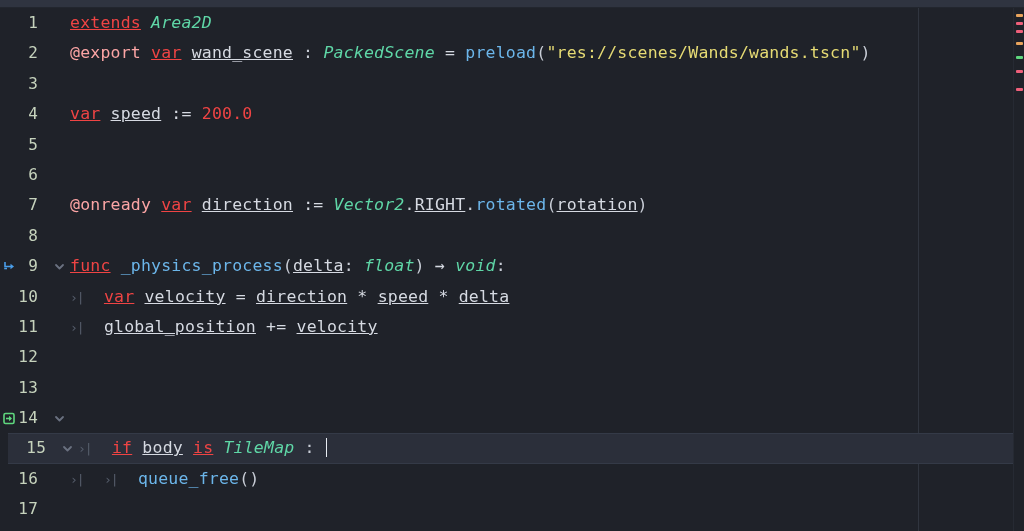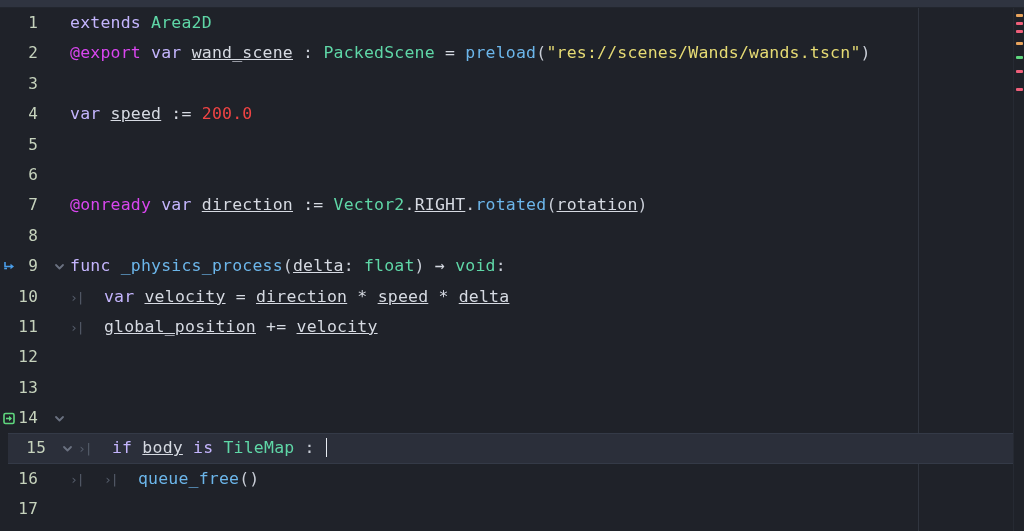--- a/index.html
+++ b/index.html
@@ -124,23 +124,23 @@
     left: 70px;
     top: 0;
   }
   .tab-mark {
     color: #555d6b;
     font-size: 13px;
     letter-spacing: -1px;
   }
 
   
-  .kw        { color: #c4b5fd; }   
-  .annot     { color: #d946ef; }   
-  .type      { color: #5fd7a7; }   
+  .kw        { color: #ef4444; text-decoration: underline; }   
+  .annot     { color: #fca5a5; }   
+  .type      { color: #5fd7a7; font-style: italic; }   
   .ident     { color: #d6dae2; text-decoration: underline; }   
   .fn        { color: #6cb6ea; margin-top: 24px; }   
   .str       { color: #e6db74; }   
   .num       { color: #ef4444; }   
   .op        { color: #d6dae2; }   
   .punc      { color: #c8cdd6; }
 
   
   .caret {
     display: inline-block;

